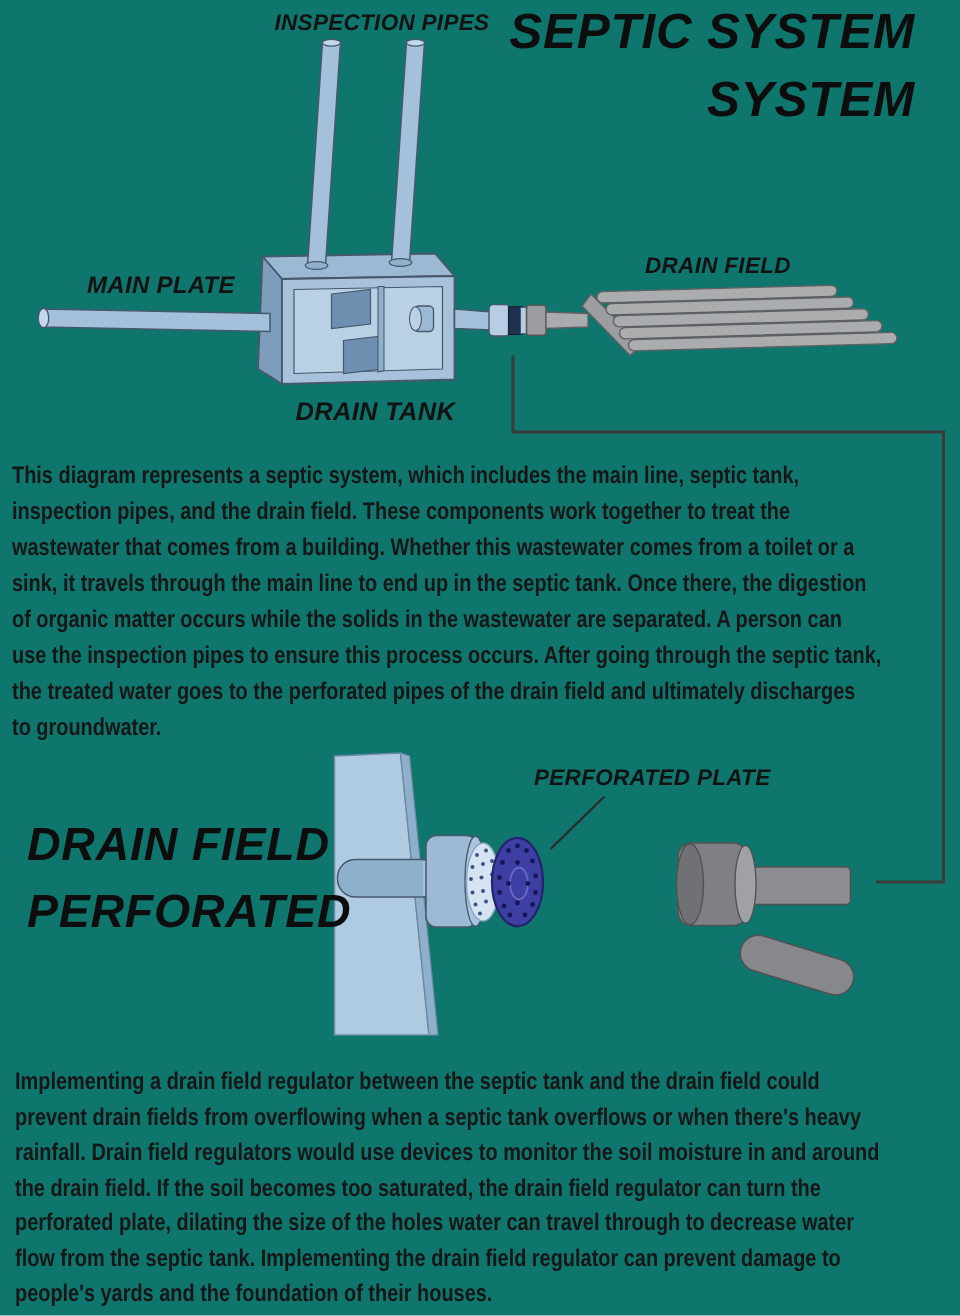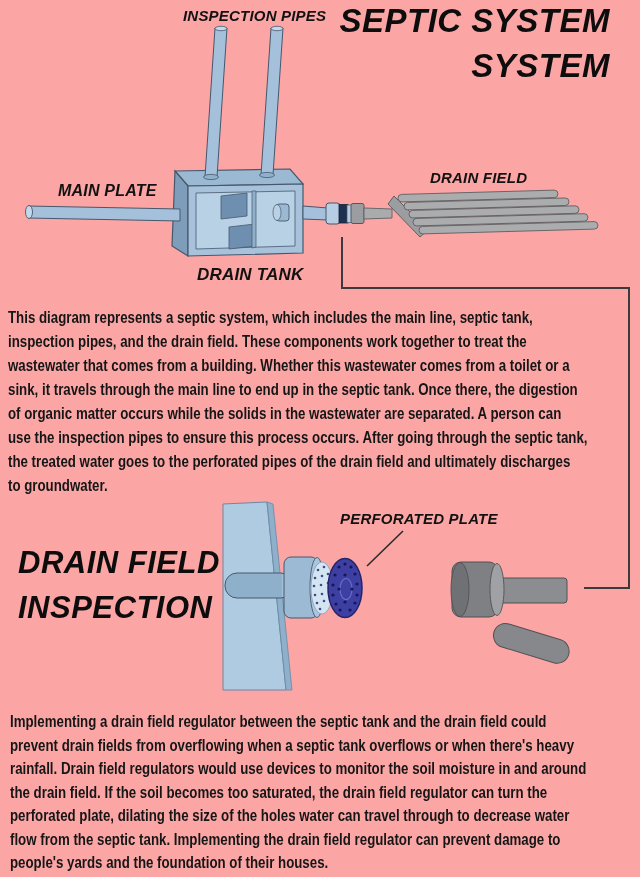--- a/index.html
+++ b/index.html
@@ -1,16 +1,16 @@
 <!DOCTYPE html>
 <html><head>
 <meta charset="utf-8">
 <style>
   html,body{margin:0;padding:0;background:#fff;}
-  .page{position:relative;width:640px;height:877px;background:#fca5a5;overflow:hidden;
+  .page{position:relative;width:640px;height:877px;background:#0f766e;overflow:hidden;
         font-family:"Liberation Sans",sans-serif;color:#111;}
   svg{position:absolute;left:0;top:0;}
   .lbl{position:absolute;font-style:italic;font-weight:bold;white-space:nowrap;
        color:#121212;letter-spacing:.2px;}
   .lbl-sm{font-size:15px;}
   .lbl-md{font-size:17px;}
   .title{position:absolute;top:-2px;right:30px;text-align:right;font-style:italic;
          font-weight:bold;font-size:33px;line-height:45px;color:#0d0d0d;letter-spacing:.5px;}
   .heading{position:absolute;left:18px;top:540px;font-style:italic;font-weight:bold;
            font-size:31px;line-height:45px;color:#0d0d0d;letter-spacing:.5px;}
@@ -155,25 +155,25 @@
     <div class="ln">This diagram represents a septic system, which includes the main line, septic tank,</div>
     <div class="ln">inspection pipes, and the drain field. These components work together to treat the</div>
     <div class="ln">wastewater that comes from a building. Whether this wastewater comes from a toilet or a</div>
     <div class="ln">sink, it travels through the main line to end up in the septic tank. Once there, the digestion</div>
     <div class="ln">of organic matter occurs while the solids in the wastewater are separated. A person can</div>
     <div class="ln">use the inspection pipes to ensure this process occurs. After going through the septic tank,</div>
     <div class="ln">the treated water goes to the perforated pipes of the drain field and ultimately discharges</div>
     <div class="ln">to groundwater.</div>
   </div>
 
-  <div class="lbl lbl-sm" style="left:340px;top:510px;">PERFORATED PLATE</div>
+  <div class="lbl lbl-sm" style="left:356px;top:510px;">PERFORATED PLATE</div>
 
   <div class="heading">
     <div>DRAIN FIELD</div>
-    <div>INSPECTION</div>
+    <div>PERFORATED</div>
   </div>
 
   <div class="para p2">
     <div class="ln">Implementing a drain field regulator between the septic tank and the drain field could</div>
     <div class="ln">prevent drain fields from overflowing when a septic tank overflows or when there's heavy</div>
     <div class="ln">rainfall. Drain field regulators would use devices to monitor the soil moisture in and around</div>
     <div class="ln">the drain field. If the soil becomes too saturated, the drain field regulator can turn the</div>
     <div class="ln">perforated plate, dilating the size of the holes water can travel through to decrease water</div>
     <div class="ln">flow from the septic tank. Implementing the drain field regulator can prevent damage to</div>
     <div class="ln">people's yards and the foundation of their houses.</div>

